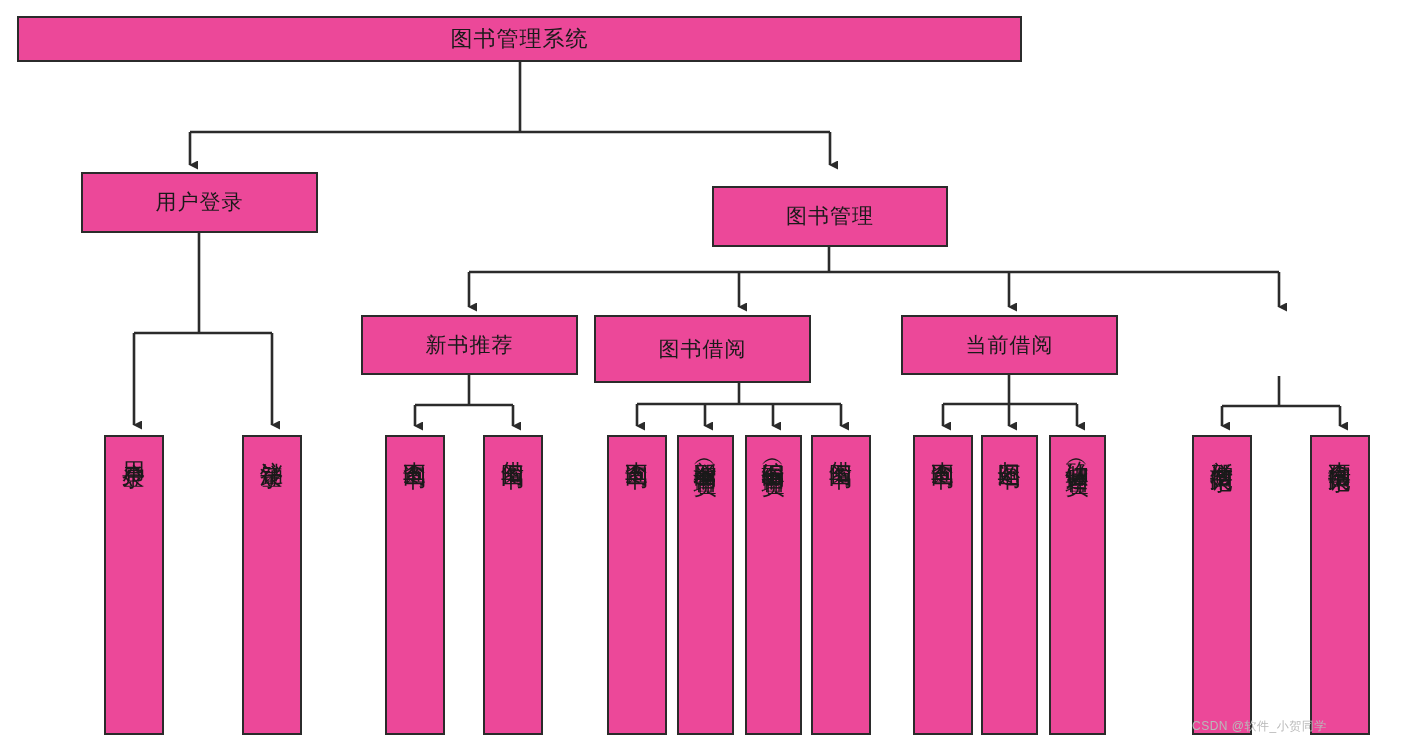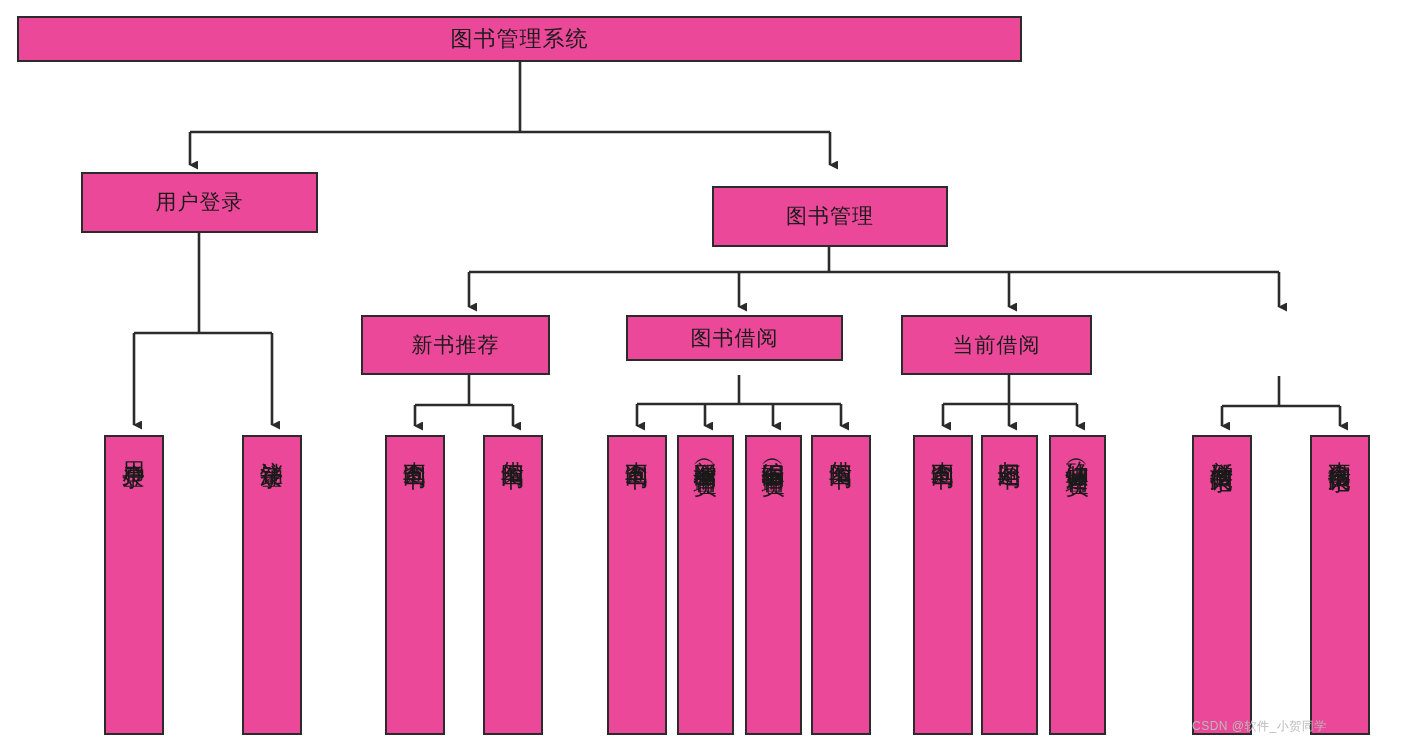--- a/index.html
+++ b/index.html
@@ -136,29 +136,29 @@
   </div>
 
   <div class="node horiz" style="left:81px; top:172px; width:237px; height:61px;">
     <span class="lbl">用户登录</span>
   </div>
 
   <div class="node horiz" style="left:712px; top:172px; width:236px; height:61px;margin-top:14px;">
     <span class="lbl">图书管理</span>
   </div>
 
-  <div class="node horiz" style="left:361px; top:315px; width:189px; height:60px;">
+  <div class="node horiz" style="left:361px; top:315px; width:217px; height:60px;">
     <span class="lbl">新书推荐</span>
   </div>
 
-  <div class="node horiz" style="left:626px; top:315px; width:217px; height:46px;">
+  <div class="node horiz" style="left:594px; top:315px; width:217px; height:68px;">
     <span class="lbl">图书借阅</span>
   </div>
 
-  <div class="node horiz" style="left:901px; top:315px; width:191px; height:60px;">
+  <div class="node horiz" style="left:901px; top:315px; width:217px; height:60px;">
     <span class="lbl">当前借阅</span>
   </div>
 
 
   <div class="node vert" style="left:104px; top:435px; width:60px; height:300px;">
     <span class="lbl">用户登录</span>
   </div>
 
   <div class="node vert" style="left:242px; top:435px; width:60px; height:300px;">
     <span class="lbl">注销登录</span>

